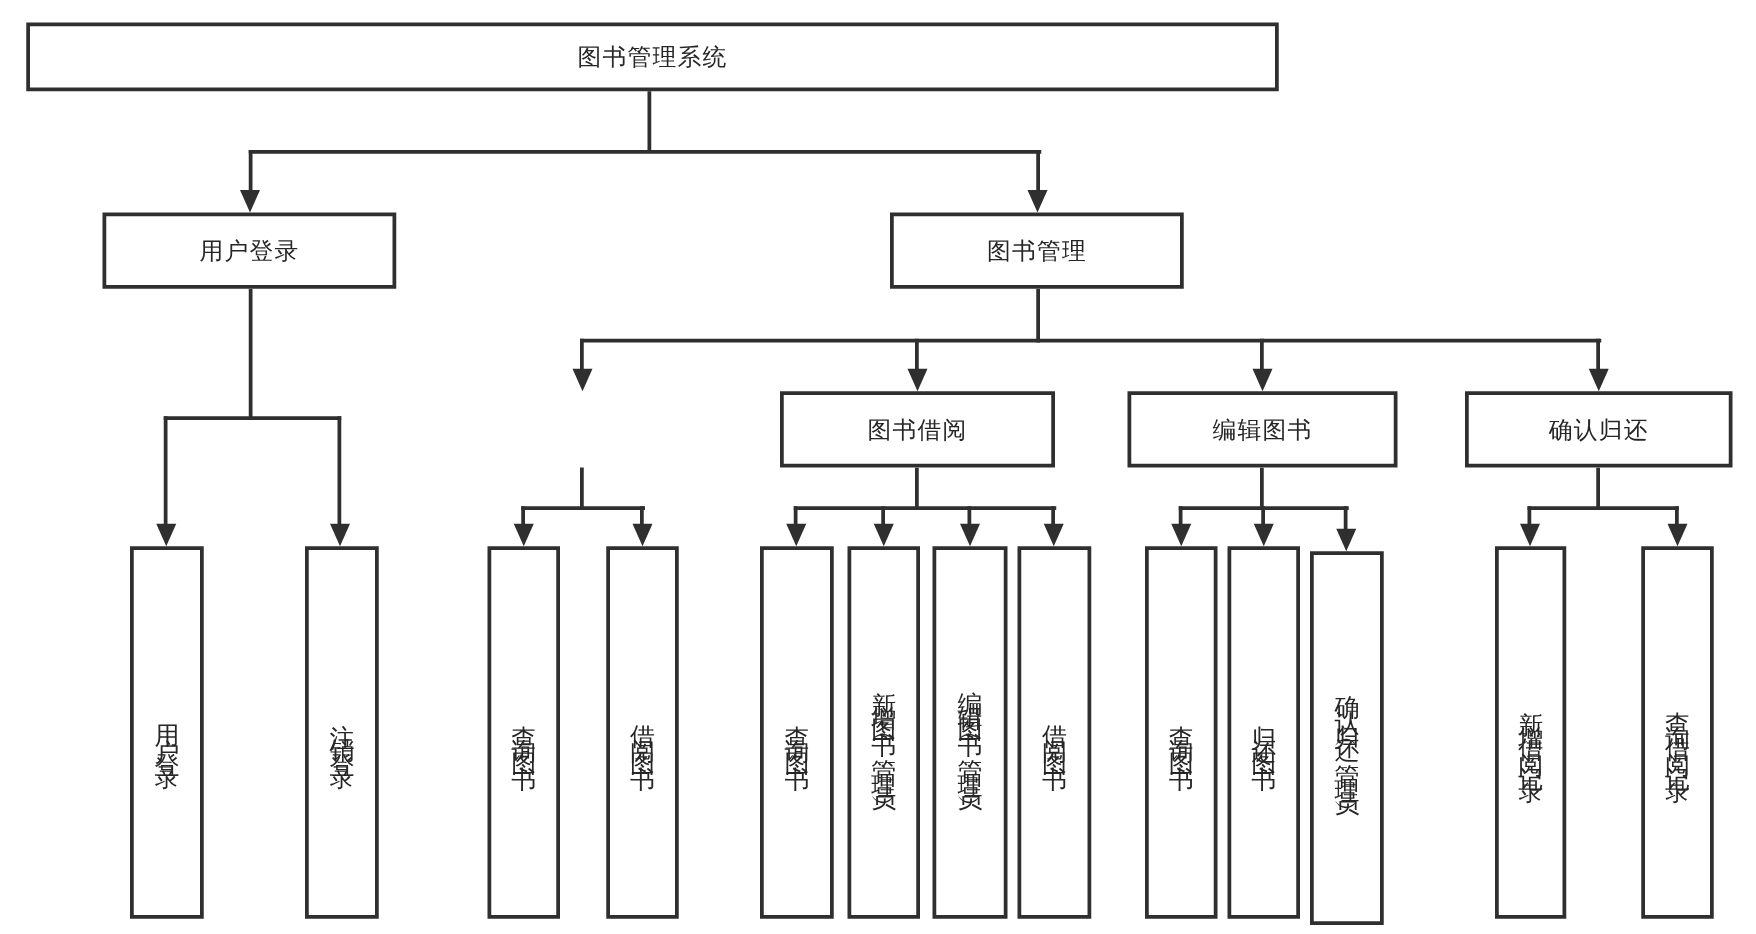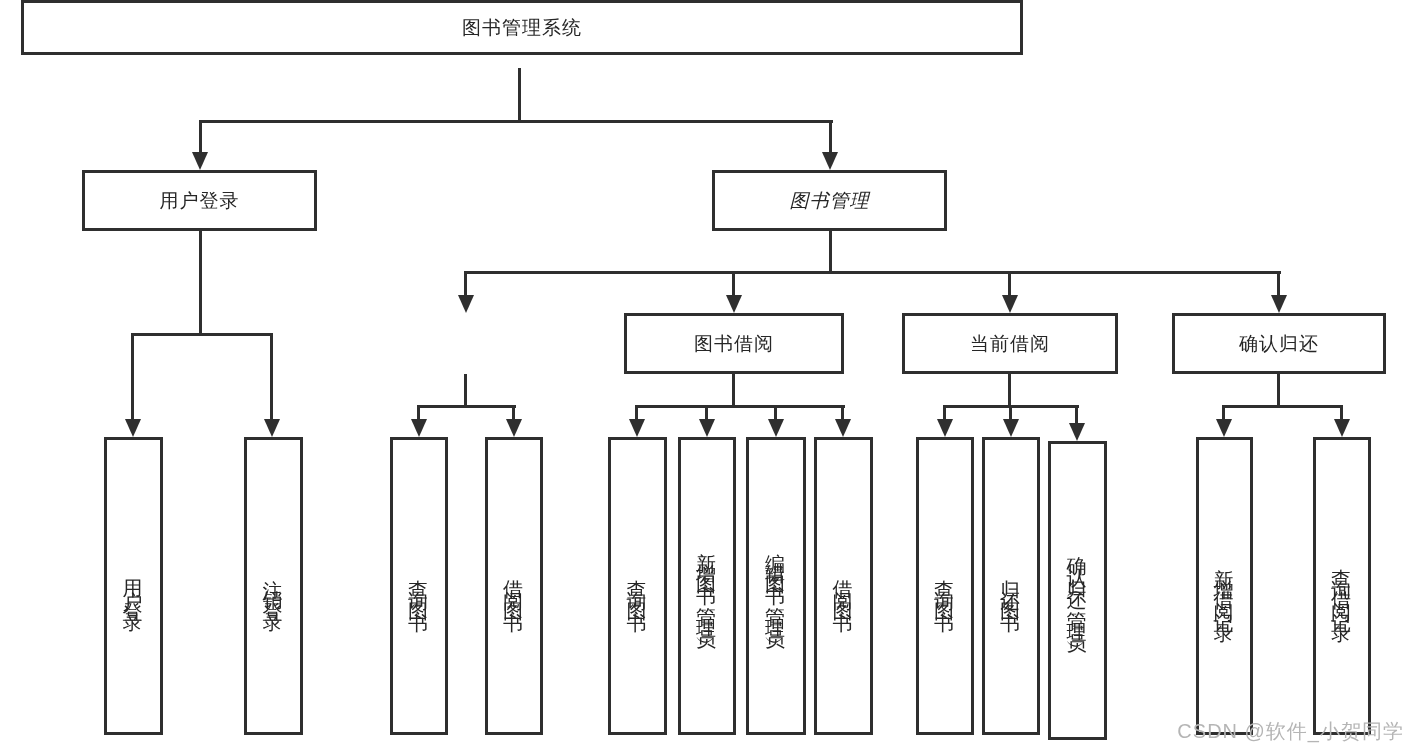--- a/index.html
+++ b/index.html
@@ -48,34 +48,34 @@
     position:absolute;right:1px;bottom:2px;
     font-size:20px;color:#b5b5b5;letter-spacing:1px;
     z-index:3;white-space:nowrap;
   }
 </style>
 </head>
 <body>
 
 <div id="stage">
 
-  <div class="node" style="left:21px;top:0;width:1002px;height:55px;">图书管理系统</div>
+  <div class="node" style="left:21px;top:18px;width:1002px;height:55px;">图书管理系统</div>
 
   <div class="vline" style="left:518px;top:68px;height:53px;"></div>
   <div class="hline" style="left:199px;top:120px;width:634px;"></div>
 
   <div class="vline" style="left:199px;top:120px;height:34px;"></div>
   <div class="arrow" style="left:192px;top:152px;"></div>
 
   <div class="vline" style="left:829px;top:120px;height:34px;"></div>
   <div class="arrow" style="left:822px;top:152px;"></div>
 
   <div class="node" style="left:82px;top:170px;width:235px;height:61px;">用户登录</div>
 
-  <div class="node" style="left:712px;top:170px;width:235px;height:61px;font-style:italic;">图书管理</div>
+  <div class="node" style="left:712px;top:170px;width:235px;height:61px;">图书管理</div>
 
   <div class="vline" style="left:199px;top:231px;height:104px;"></div>
   <div class="hline" style="left:131px;top:333px;width:142px;"></div>
   <div class="vline" style="left:131px;top:333px;height:88px;"></div>
   <div class="arrow" style="left:125px;top:419px;"></div>
   <div class="vline" style="left:270px;top:333px;height:88px;"></div>
   <div class="arrow" style="left:264px;top:419px;"></div>
 
   <div class="vline" style="left:829px;top:231px;height:43px;"></div>
   <div class="hline" style="left:464px;top:271px;width:817px;"></div>
@@ -83,21 +83,21 @@
   <div class="vline" style="left:464px;top:271px;height:26px;"></div>
   <div class="arrow" style="left:458px;top:295px;"></div>
   <div class="vline" style="left:732px;top:271px;height:26px;"></div>
   <div class="arrow" style="left:726px;top:295px;"></div>
   <div class="vline" style="left:1008px;top:271px;height:26px;"></div>
   <div class="arrow" style="left:1002px;top:295px;"></div>
   <div class="vline" style="left:1277px;top:271px;height:26px;"></div>
   <div class="arrow" style="left:1271px;top:295px;"></div>
 
   <div class="node" style="left:624px;top:313px;width:220px;height:61px;">图书借阅</div>
-  <div class="node" style="left:902px;top:313px;width:216px;height:61px;">当前借阅</div>
+  <div class="node" style="left:902px;top:313px;width:216px;height:61px;">编辑图书</div>
   <div class="node" style="left:1172px;top:313px;width:214px;height:61px;">确认归还</div>
 
   <div class="vline" style="left:464px;top:374px;height:33px;"></div>
   <div class="hline" style="left:417px;top:405px;width:99px;"></div>
   <div class="vline" style="left:417px;top:405px;height:16px;"></div>
   <div class="arrow" style="left:411px;top:419px;"></div>
   <div class="vline" style="left:512px;top:405px;height:16px;"></div>
   <div class="arrow" style="left:506px;top:419px;"></div>
 
   <div class="vline" style="left:732px;top:374px;height:33px;"></div>
@@ -164,15 +164,14 @@
     <span>确认归还（管理员）</span>
   </div>
 
   <div class="vnode" style="left:1196px;top:437px;width:57px;height:298px;">
     <span>新增借阅记录</span>
   </div>
   <div class="vnode" style="left:1313px;top:437px;width:58px;height:298px;">
     <span>查询借阅记录</span>
   </div>
 
-  <div class="watermark">CSDN @软件_小贺同学</div>
 
 </div>
 
 </body></html>

